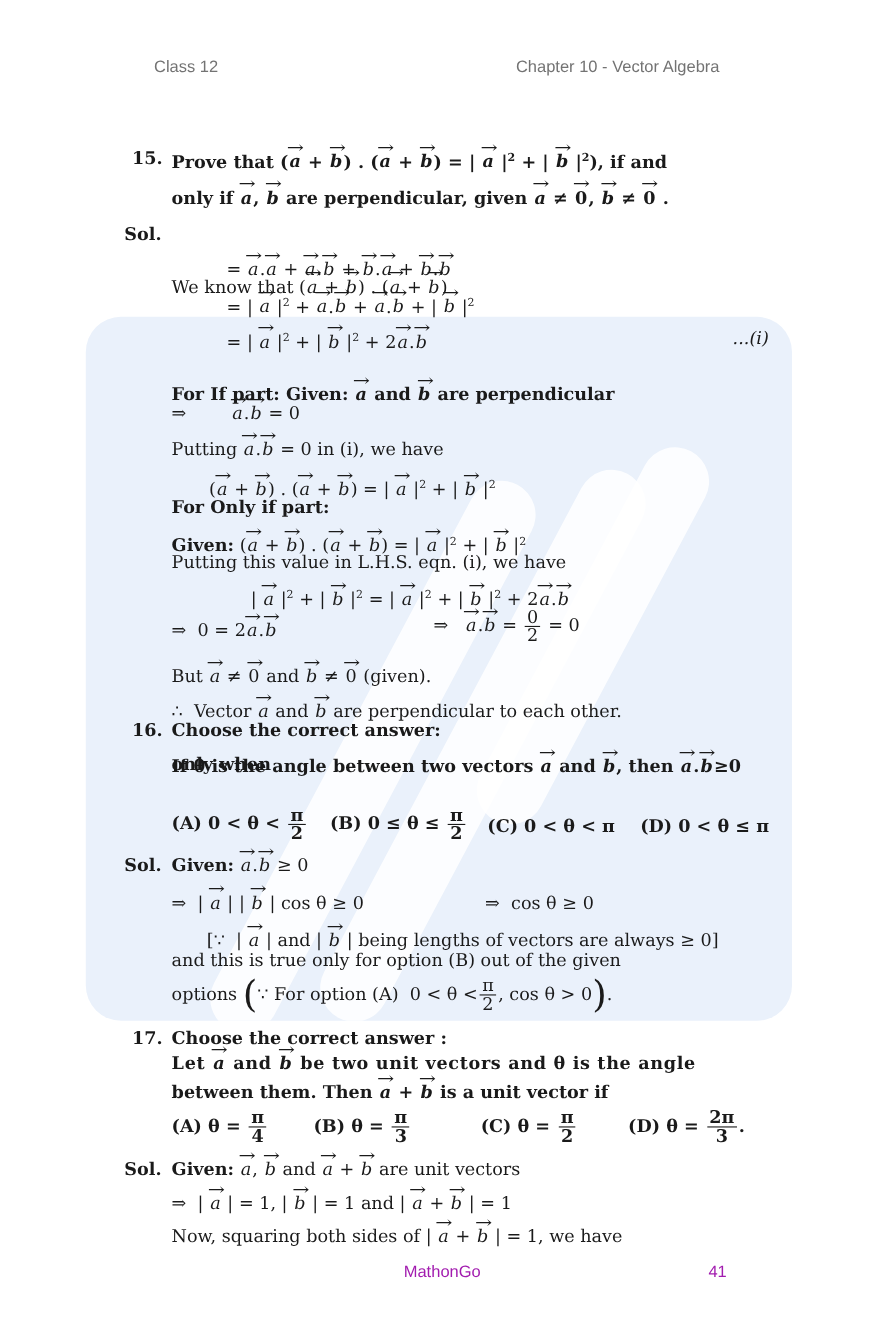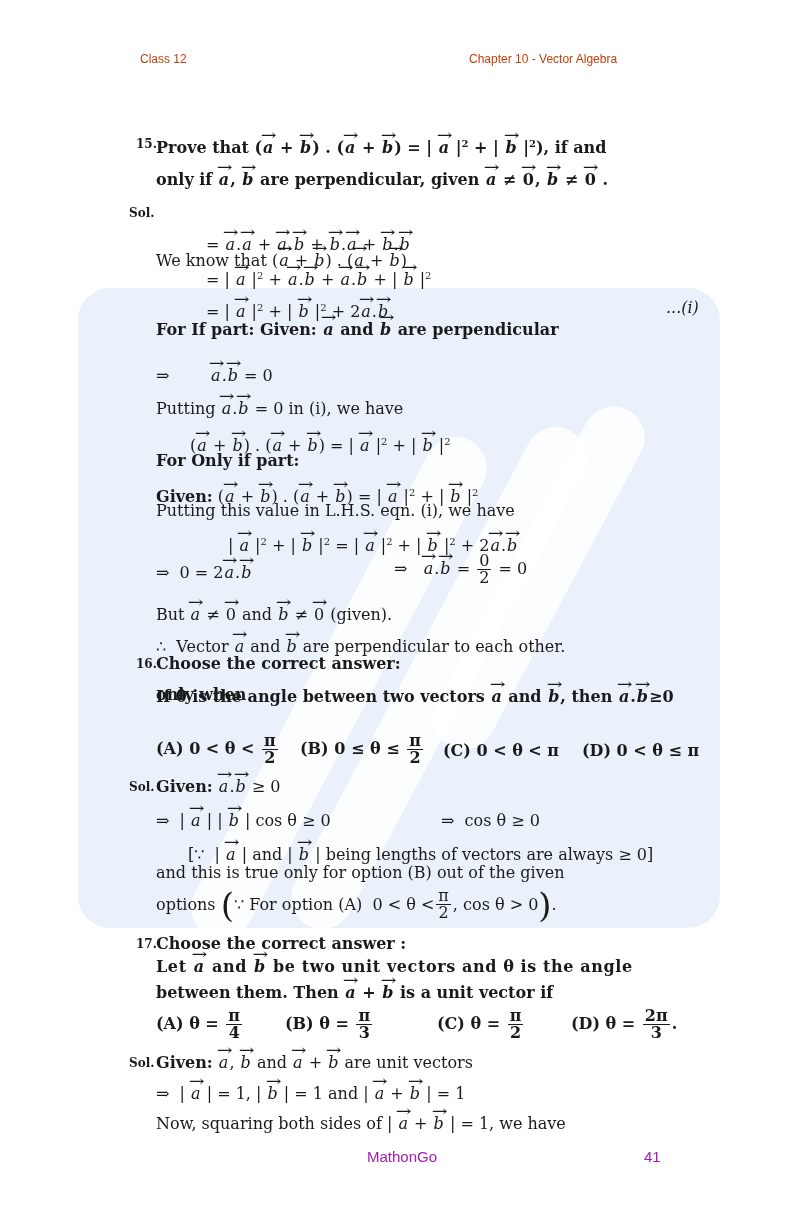--- a/index.html
+++ b/index.html
@@ -1,38 +1,38 @@
 <!DOCTYPE html>
 <html><head>
 <meta charset="utf-8">
 <style>
   * { box-sizing: border-box; margin: 0; padding: 0; }
   html, body { width: 800px; height: 1217px; background: #ffffff; overflow: hidden; }
   body { position: relative; font-family: "DejaVu Serif", "Liberation Serif", serif; color: #1a1a1a; }
 
-  .hdr { position: absolute; top: 52px; font-family: "Liberation Sans", sans-serif; font-size: 12px; color: #c2410c; }
+  .hdr { position: absolute; top: 52px; font-family: "Liberation Sans", sans-serif; font-size: 15px; color: #737373; }
   .hdr-left { left: 140px; }
   .hdr-right { left: 469px; }
 
   .ftr { position: absolute; top: 1148px; font-family: "Liberation Sans", sans-serif; font-size: 15px; color: #a21caf; }
   .ftr-center { left: 367px; }
   .ftr-page { left: 644px; }
 
   .bluebox {
     position: absolute; left: 78px; top: 288px; width: 642px; height: 640px;
     background: #eaf1fb; border-radius: 32px; overflow: hidden;
   }
   .stripe {
     position: absolute; width: 62px; height: 560px; background: rgba(255,255,255,0.85);
     border-radius: 31px; transform: rotate(28deg);
   }
 
   .line { position: absolute; white-space: nowrap; font-size: 16px; line-height: 20px; }
   .b { font-weight: bold; }
-  .lbl { position: absolute; white-space: nowrap; font-size: 12px; font-weight: bold; line-height: 20px; margin-left: 16px; }
+  .lbl { position: absolute; white-space: nowrap; font-size: 16px; font-weight: bold; line-height: 20px; }
 
   
   .v { position: relative; display: inline-block; font-style: italic; padding: 0 1px; }
   .v::before {
     content: "\2192"; position: absolute; left: 50%; top: -13px; transform: translateX(-45%) scaleX(1.25);
     font-style: normal; font-weight: normal; font-size: 15px;
   }
   .vz { font-style: normal; }
   .frac { display: inline-flex; flex-direction: column; align-items: center; vertical-align: middle; line-height: 16px; margin: 0 2px; }
   .frac .num { border-bottom: 1px solid #1a1a1a; padding: 0 2px; }
@@ -62,21 +62,21 @@
 
 <div class="lbl" style="left:113px; top:203px;">Sol.</div>
 <div class="line" style="left:156px; top:203px;margin-top:48px;">
   <span>We know that</span> (<span class="v">a</span> + <span class="v">b</span>) . (<span class="v">a</span> + <span class="v">b</span>)
 </div>
 <div class="line" style="left:206px; top:235px;">= <span class="v">a</span>.<span class="v">a</span> + <span class="v">a</span>.<span class="v">b</span> + <span class="v">b</span>.<span class="v">a</span> + <span class="v">b</span>.<span class="v">b</span></div>
 <div class="line" style="left:206px; top:266px;">= | <span class="v">a</span> |<span class="sup">2</span> + <span class="v">a</span>.<span class="v">b</span> + <span class="v">a</span>.<span class="v">b</span> + | <span class="v">b</span> |<span class="sup">2</span></div>
 <div class="line" style="left:206px; top:298px;">= | <span class="v">a</span> |<span class="sup">2</span> + | <span class="v">b</span> |<span class="sup">2</span> + 2<span class="v">a</span>.<span class="v">b</span></div>
 <div class="line i" style="left:666px; top:298px;">...(i)</div>
 
-<div class="line b" style="left:156px; top:320px;">
+<div class="line b" style="left:156px; top:349px;">
   <span>For If part: Given:</span> <span class="v">a</span> and <span class="v">b</span> <span>are perpendicular</span>
 </div>
 <div class="line" style="left:156px; top:366px;">
   <span>⇒</span>&nbsp;&nbsp;&nbsp;&nbsp;&nbsp;&nbsp;&nbsp;&nbsp;<span class="v">a</span>.<span class="v">b</span> <span>= 0</span>
 </div>
 <div class="line" style="left:156px; top:399px;">
   <span>Putting</span> <span class="v">a</span>.<span class="v">b</span> <span>= 0 in (i), we have</span>
 </div>
 <div class="line" style="left:190px; top:432px;">(<span class="v">a</span> + <span class="v">b</span>) . (<span class="v">a</span> + <span class="v">b</span>) = | <span class="v">a</span> |<span class="sup">2</span> + | <span class="v">b</span> |<span class="sup">2</span></div>
 <div class="line b" style="left:156px; top:451px;">For Only if part:</div>

